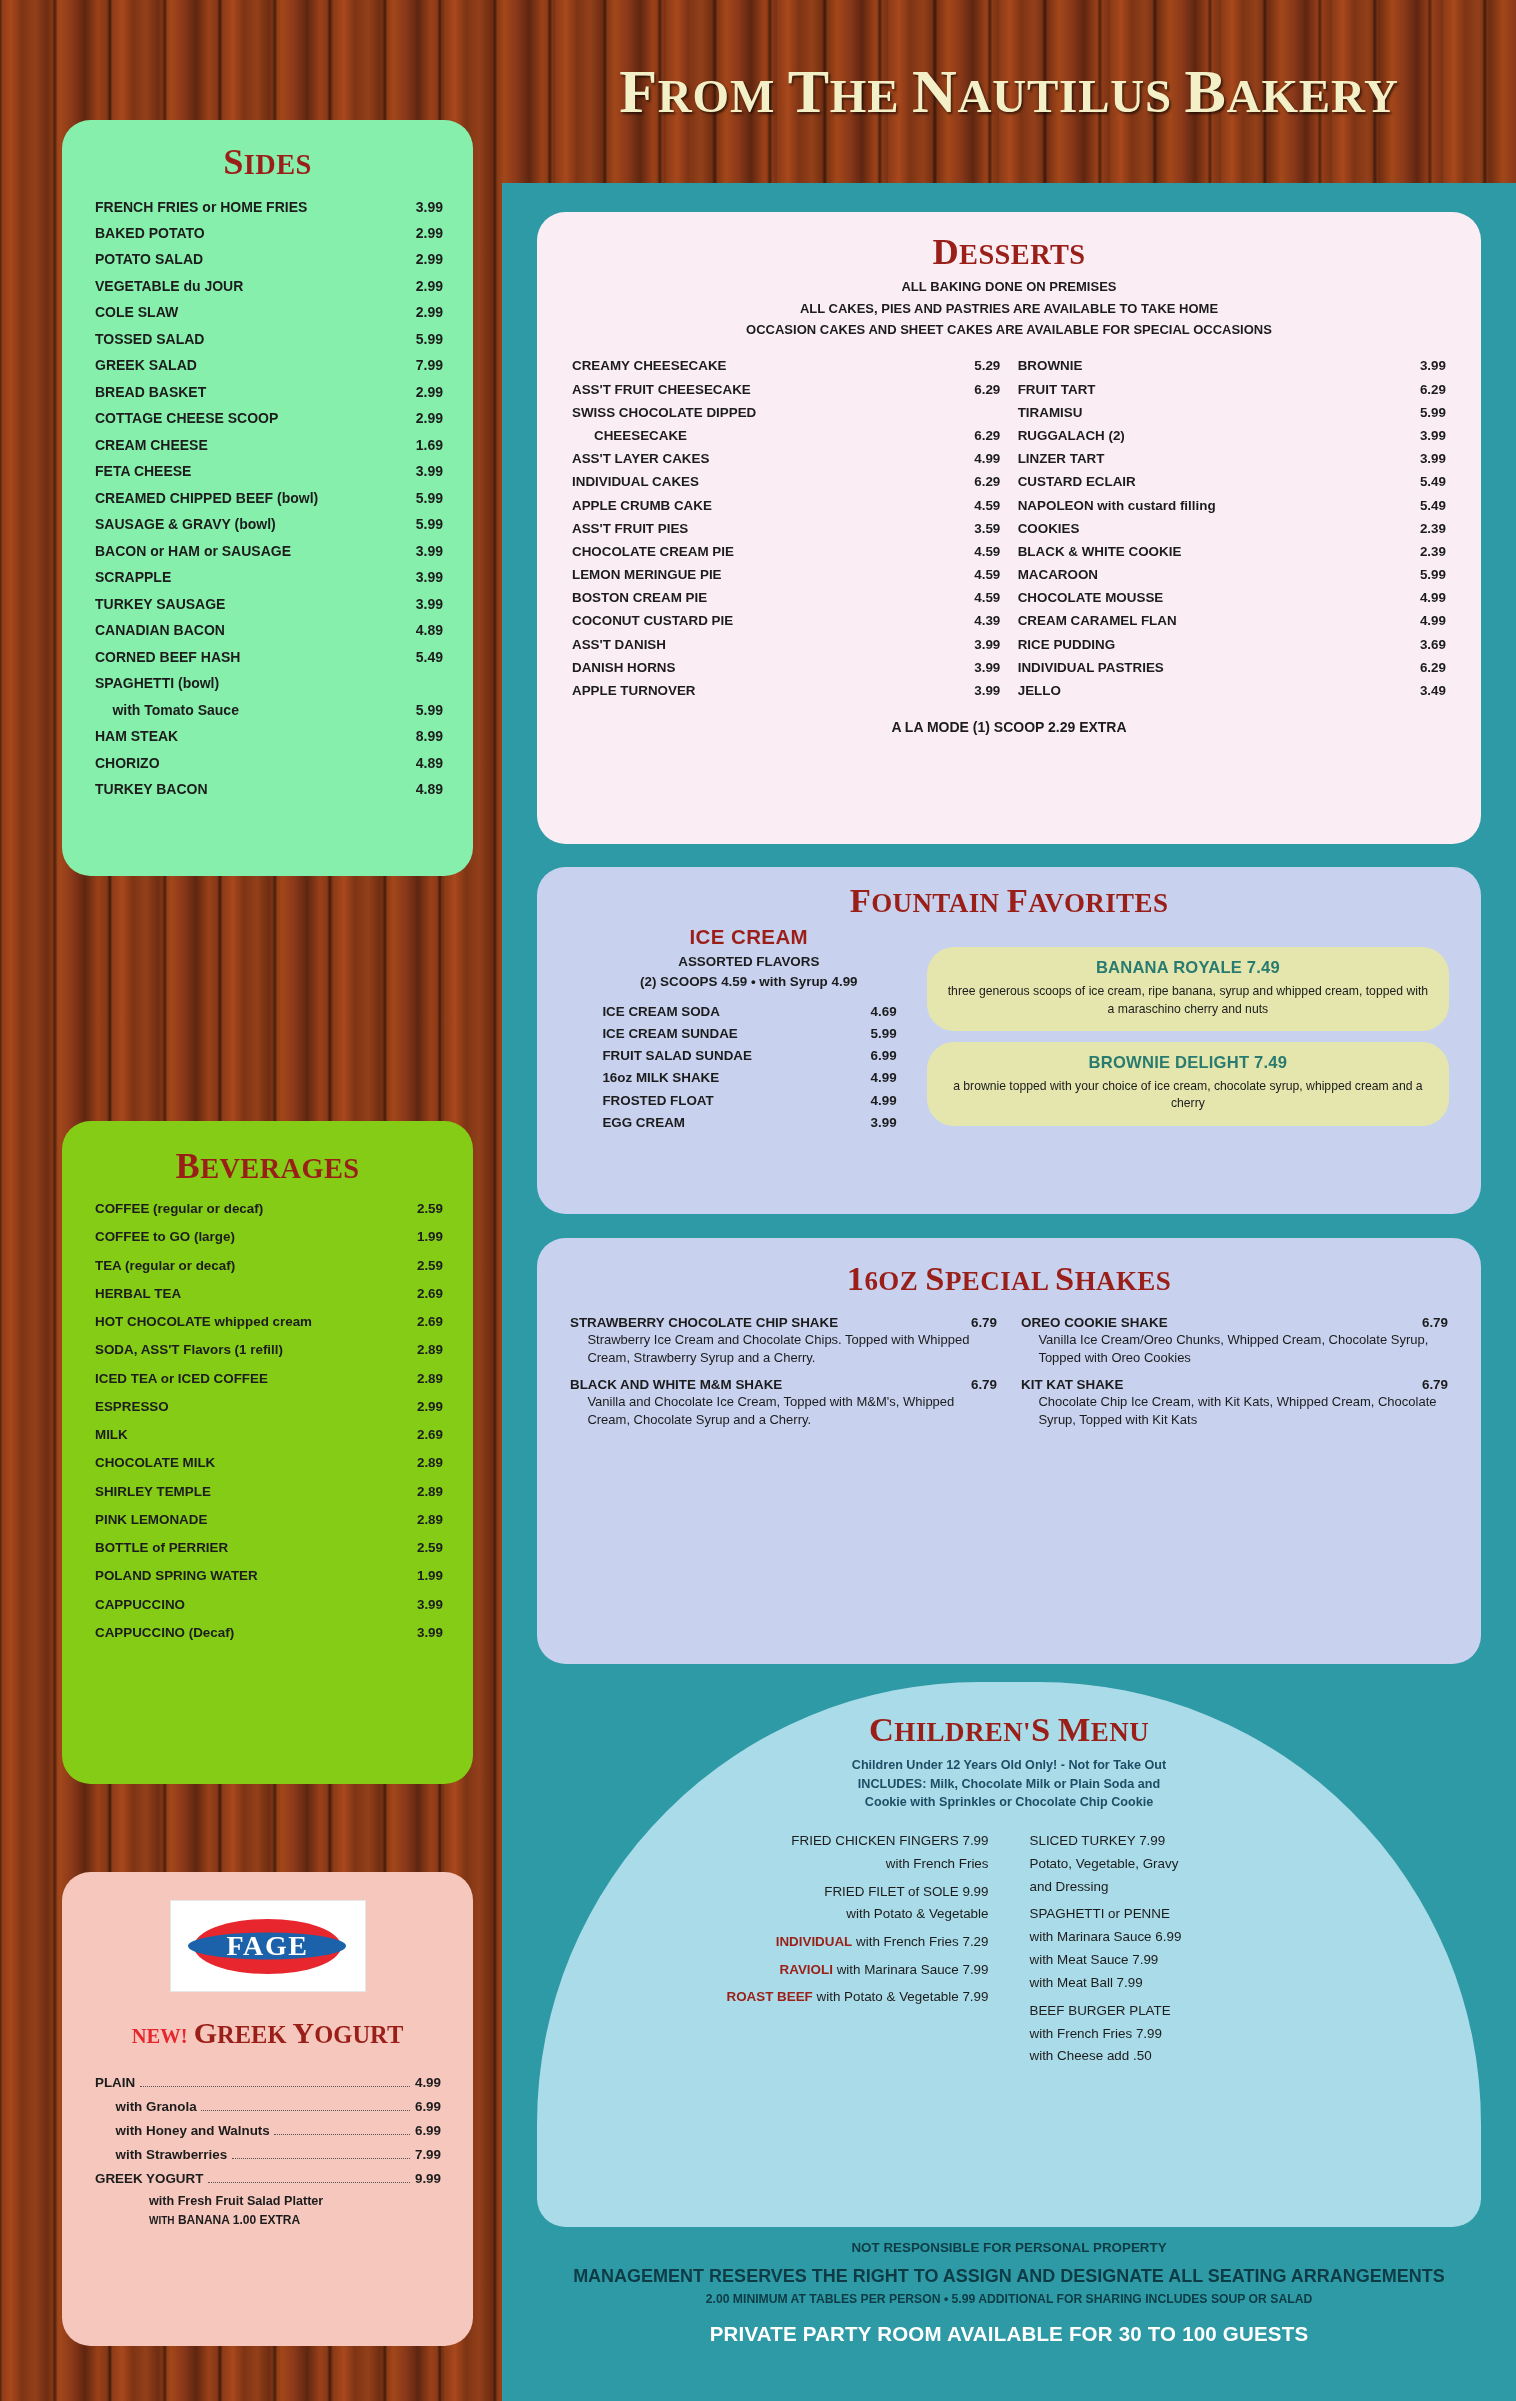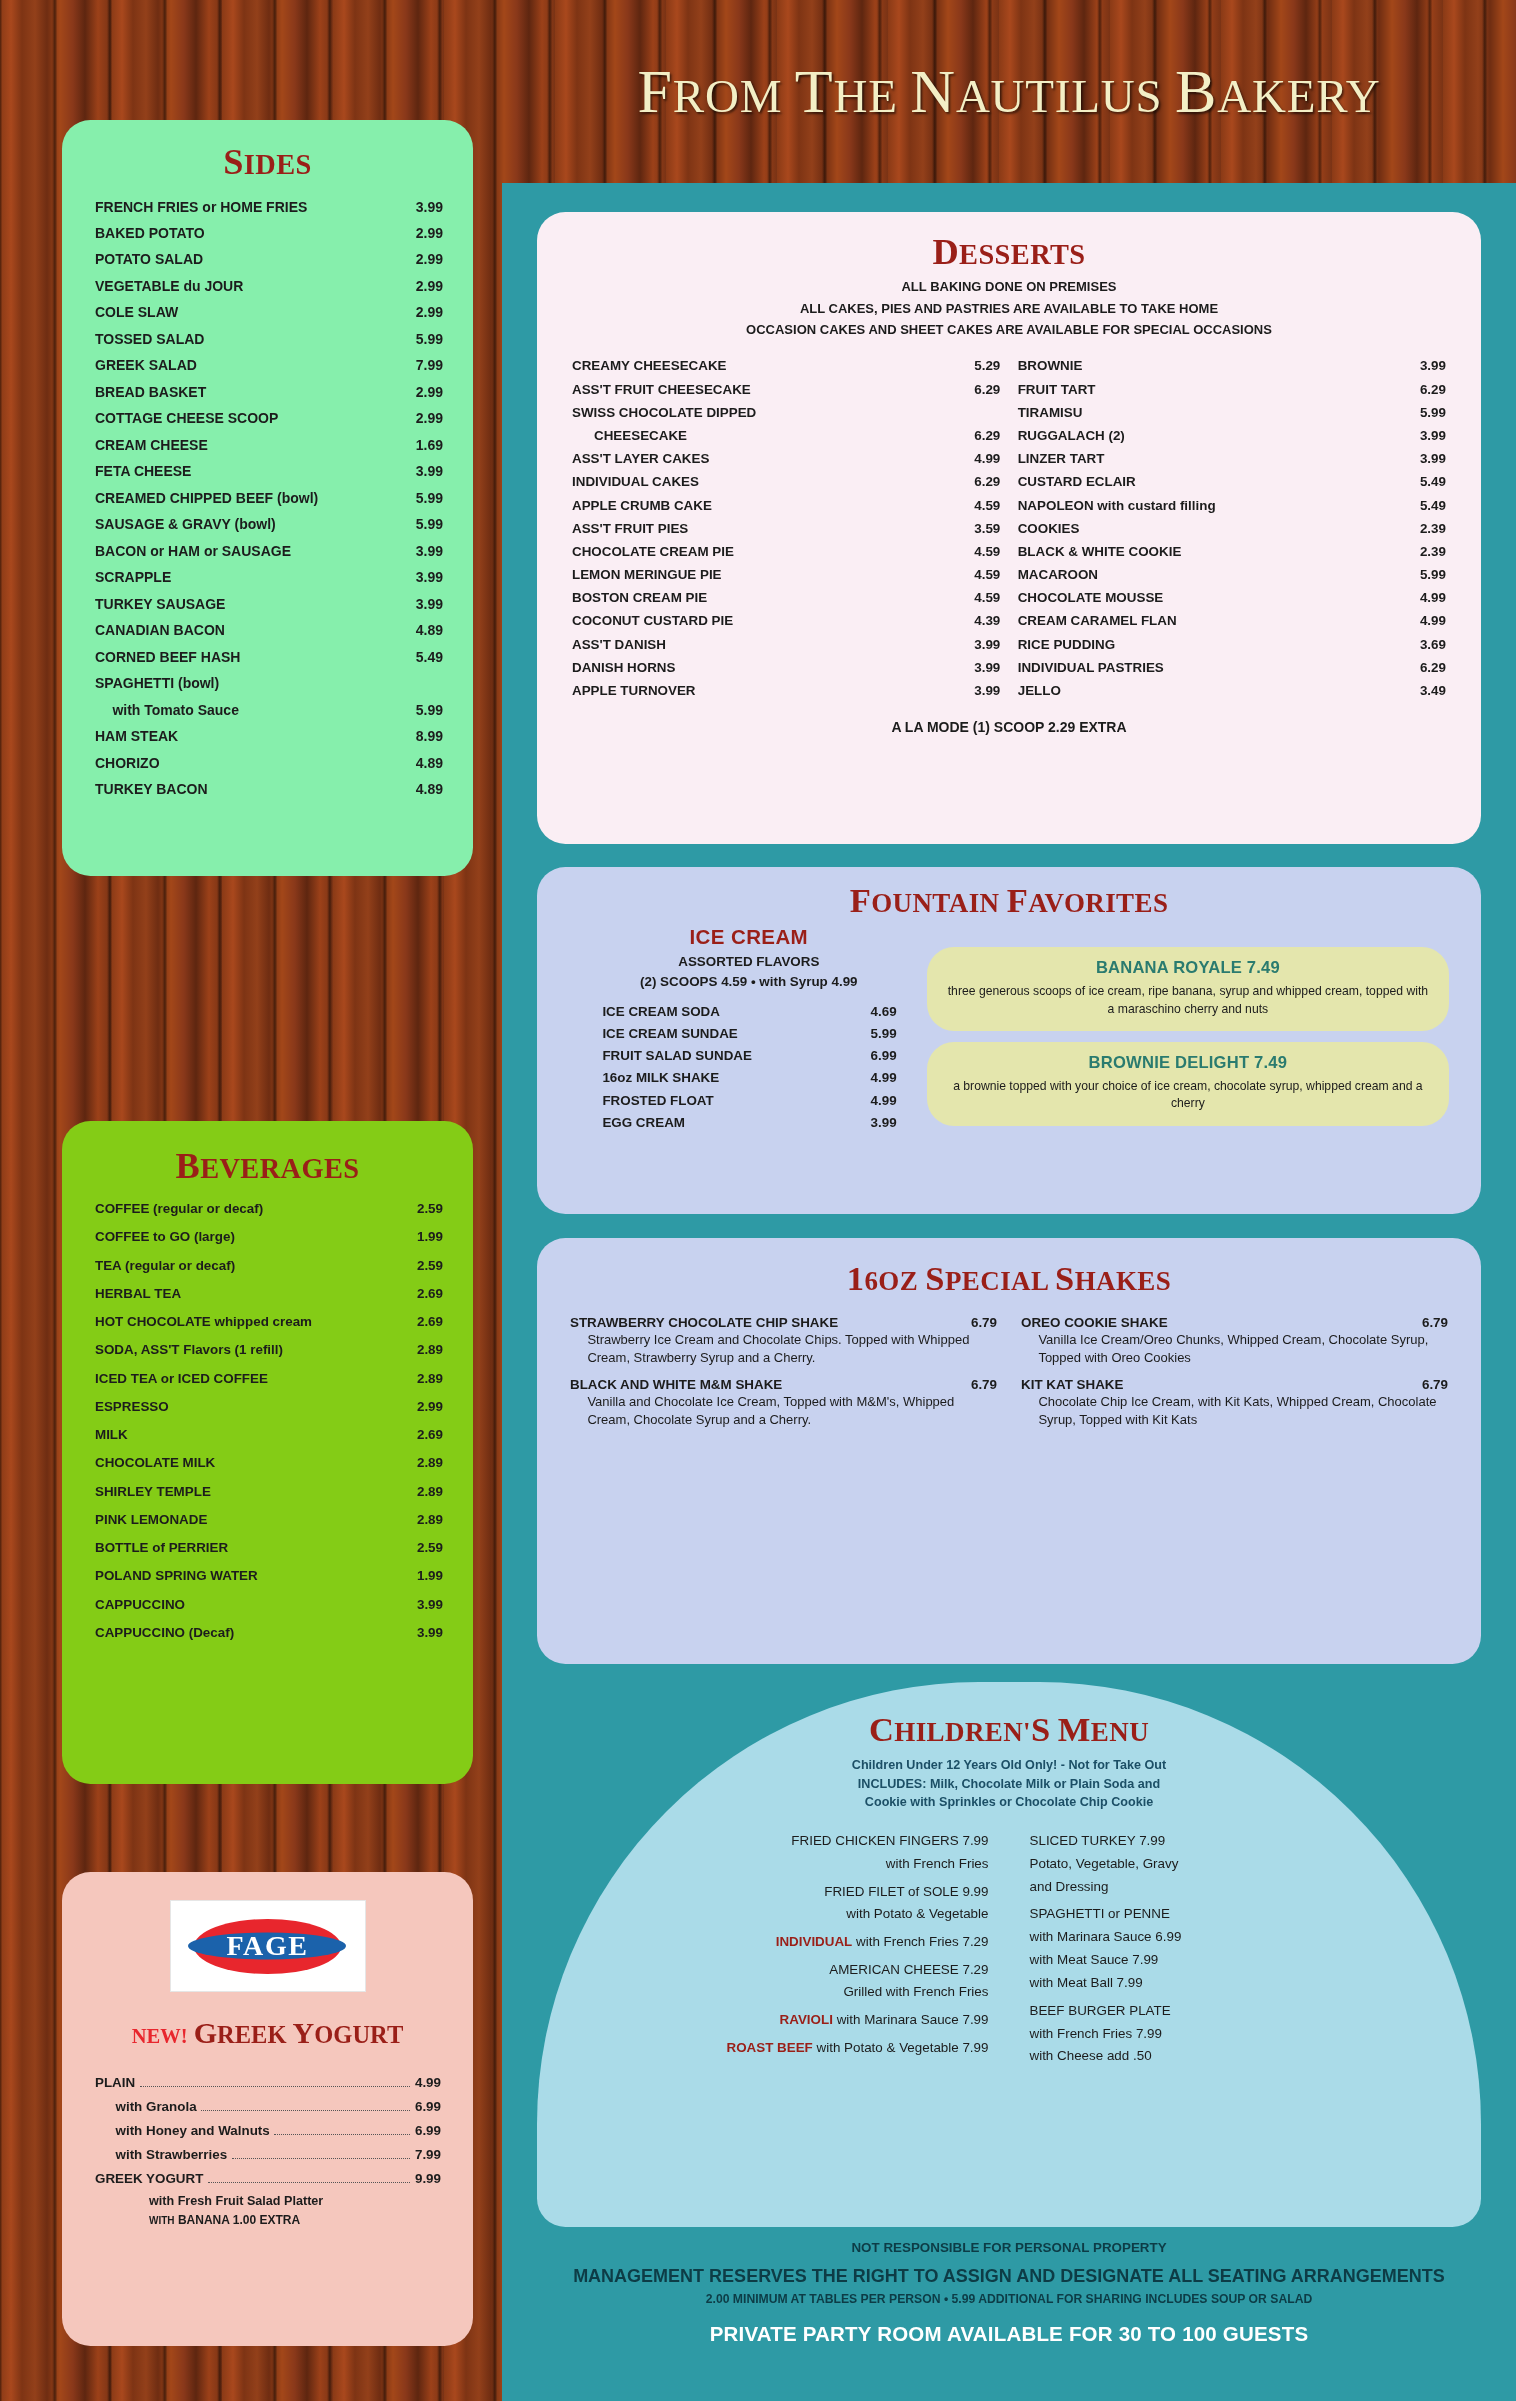--- a/index.html
+++ b/index.html
@@ -43,21 +43,21 @@
   
   .header-banner {
     position: absolute;
     left: 502px; top: 0;
     width: 1014px; height: 183px;
     z-index: 2;
     display: flex; align-items: center; justify-content: center;
   }
   .header-title {
     font-family: "Liberation Serif", serif;
-    font-weight: normal;
+    font-weight: bold;
     font-size: 47px;
     color: #f3efc6;
     letter-spacing: 0.8px;
     text-shadow: 1.6px 1.6px 2.4px rgba(0,0,0,0.6);
     white-space: nowrap;
   }
   .header-title .cap { font-size: 62px; }
 
   
   .card { position: absolute; z-index: 3; border-radius: 28.4px; }
@@ -719,24 +719,20 @@
         <div class="child-item sub">with French Fries</div>
       </div>
       <div class="child-row">
         <div class="child-item hl">FRIED FILET of SOLE 9.99</div>
         <div class="child-item sub">with Potato &amp; Vegetable</div>
       </div>
       <div class="child-row">
         <div class="child-item"><span class="hl">INDIVIDUAL</span> <span>with French Fries 7.29</span></div>
       </div>
       <div class="child-row">
-        <div class="child-item hl">AMERICAN CHEESE 7.29</div>
-        <div class="child-item sub">Grilled with French Fries</div>
-      </div>
-      <div class="child-row">
         <div class="child-item"><span class="hl">RAVIOLI</span> <span>with Marinara Sauce 7.99</span></div>
       </div>
       <div class="child-row">
         <div class="child-item"><span class="hl">ROAST BEEF</span> <span>with Potato &amp; Vegetable 7.99</span></div>
       </div>
     </div>
     <div class="child-col right">
       <div class="child-row">
         <div class="child-item hl">SLICED TURKEY 7.99</div>
         <div class="child-item sub">Potato, Vegetable, Gravy</div>

